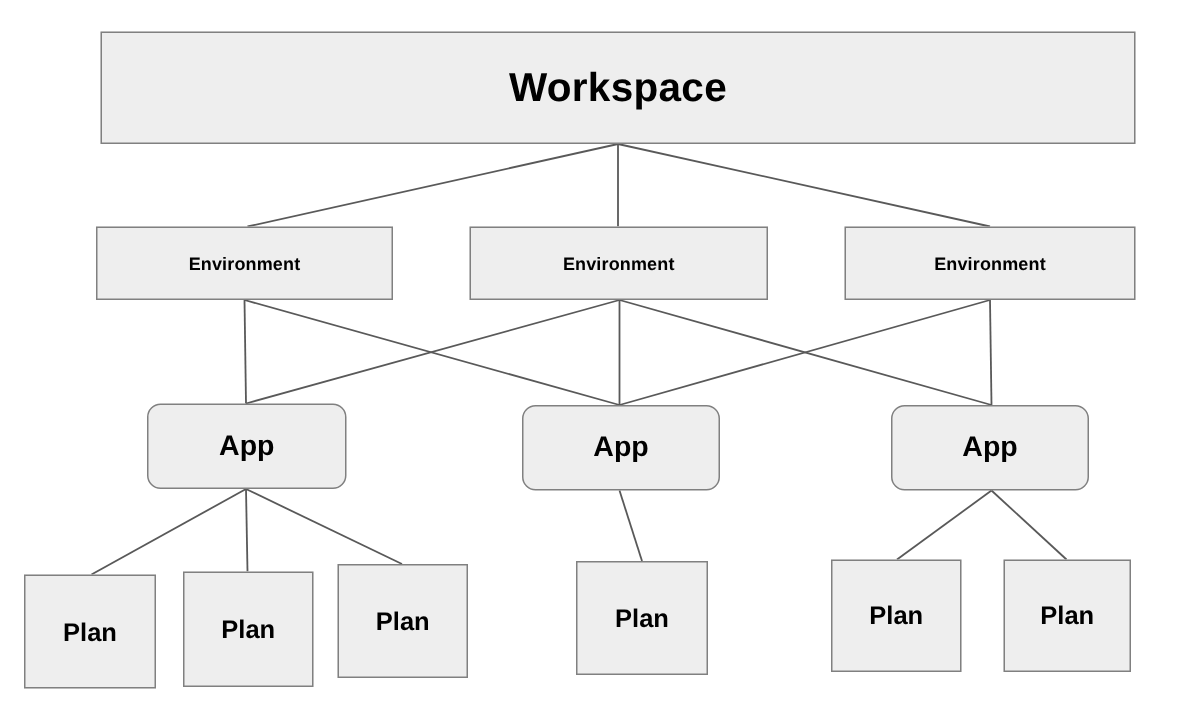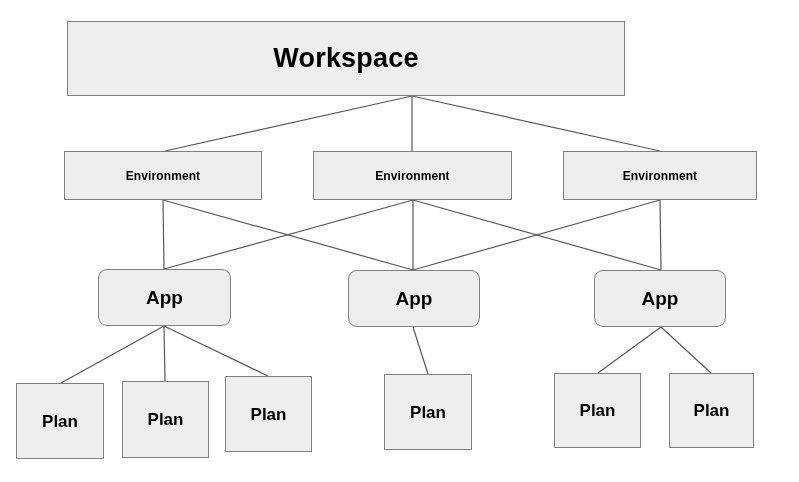--- a/index.html
+++ b/index.html
@@ -78,21 +78,21 @@
       <line x1="660" y1="200" x2="661" y2="270" stroke="#595959" stroke-width="1.2"></line>
       <line x1="164" y1="326" x2="61" y2="383" stroke="#595959" stroke-width="1.2"></line>
       <line x1="164" y1="326" x2="165" y2="381" stroke="#595959" stroke-width="1.2"></line>
       <line x1="164" y1="326" x2="268" y2="376" stroke="#595959" stroke-width="1.2"></line>
       <line x1="413" y1="327" x2="428" y2="374" stroke="#595959" stroke-width="1.2"></line>
       <line x1="661" y1="327" x2="598" y2="373" stroke="#595959" stroke-width="1.2"></line>
       <line x1="661" y1="327" x2="711" y2="373" stroke="#595959" stroke-width="1.2"></line>
     </svg>
 
   <div id="nodes">
-      <div class="node workspace" style="left: 67px; top: 21px; width: 558px; height: 75px; background: rgb(238, 238, 238); border-color: rgb(128, 128, 128); color: rgb(0, 0, 0);">
+      <div class="node workspace" style="left: 67px; top: 21px; width: 690px; height: 75px; background: rgb(238, 238, 238); border-color: rgb(128, 128, 128); color: rgb(0, 0, 0);">
         <span class="node-label">Workspace</span>
       </div>
       <div class="node environment" style="left: 64px; top: 151px; width: 198px; height: 49px; background: rgb(238, 238, 238); border-color: rgb(128, 128, 128); color: rgb(0, 0, 0);">
         <span class="node-label">Environment</span>
       </div>
       <div class="node environment" style="left: 313px; top: 151px; width: 199px; height: 49px; background: rgb(238, 238, 238); border-color: rgb(128, 128, 128); color: rgb(0, 0, 0);">
         <span class="node-label">Environment</span>
       </div>
       <div class="node environment" style="left: 563px; top: 151px; width: 194px; height: 49px; background: rgb(238, 238, 238); border-color: rgb(128, 128, 128); color: rgb(0, 0, 0);">
         <span class="node-label">Environment</span>

